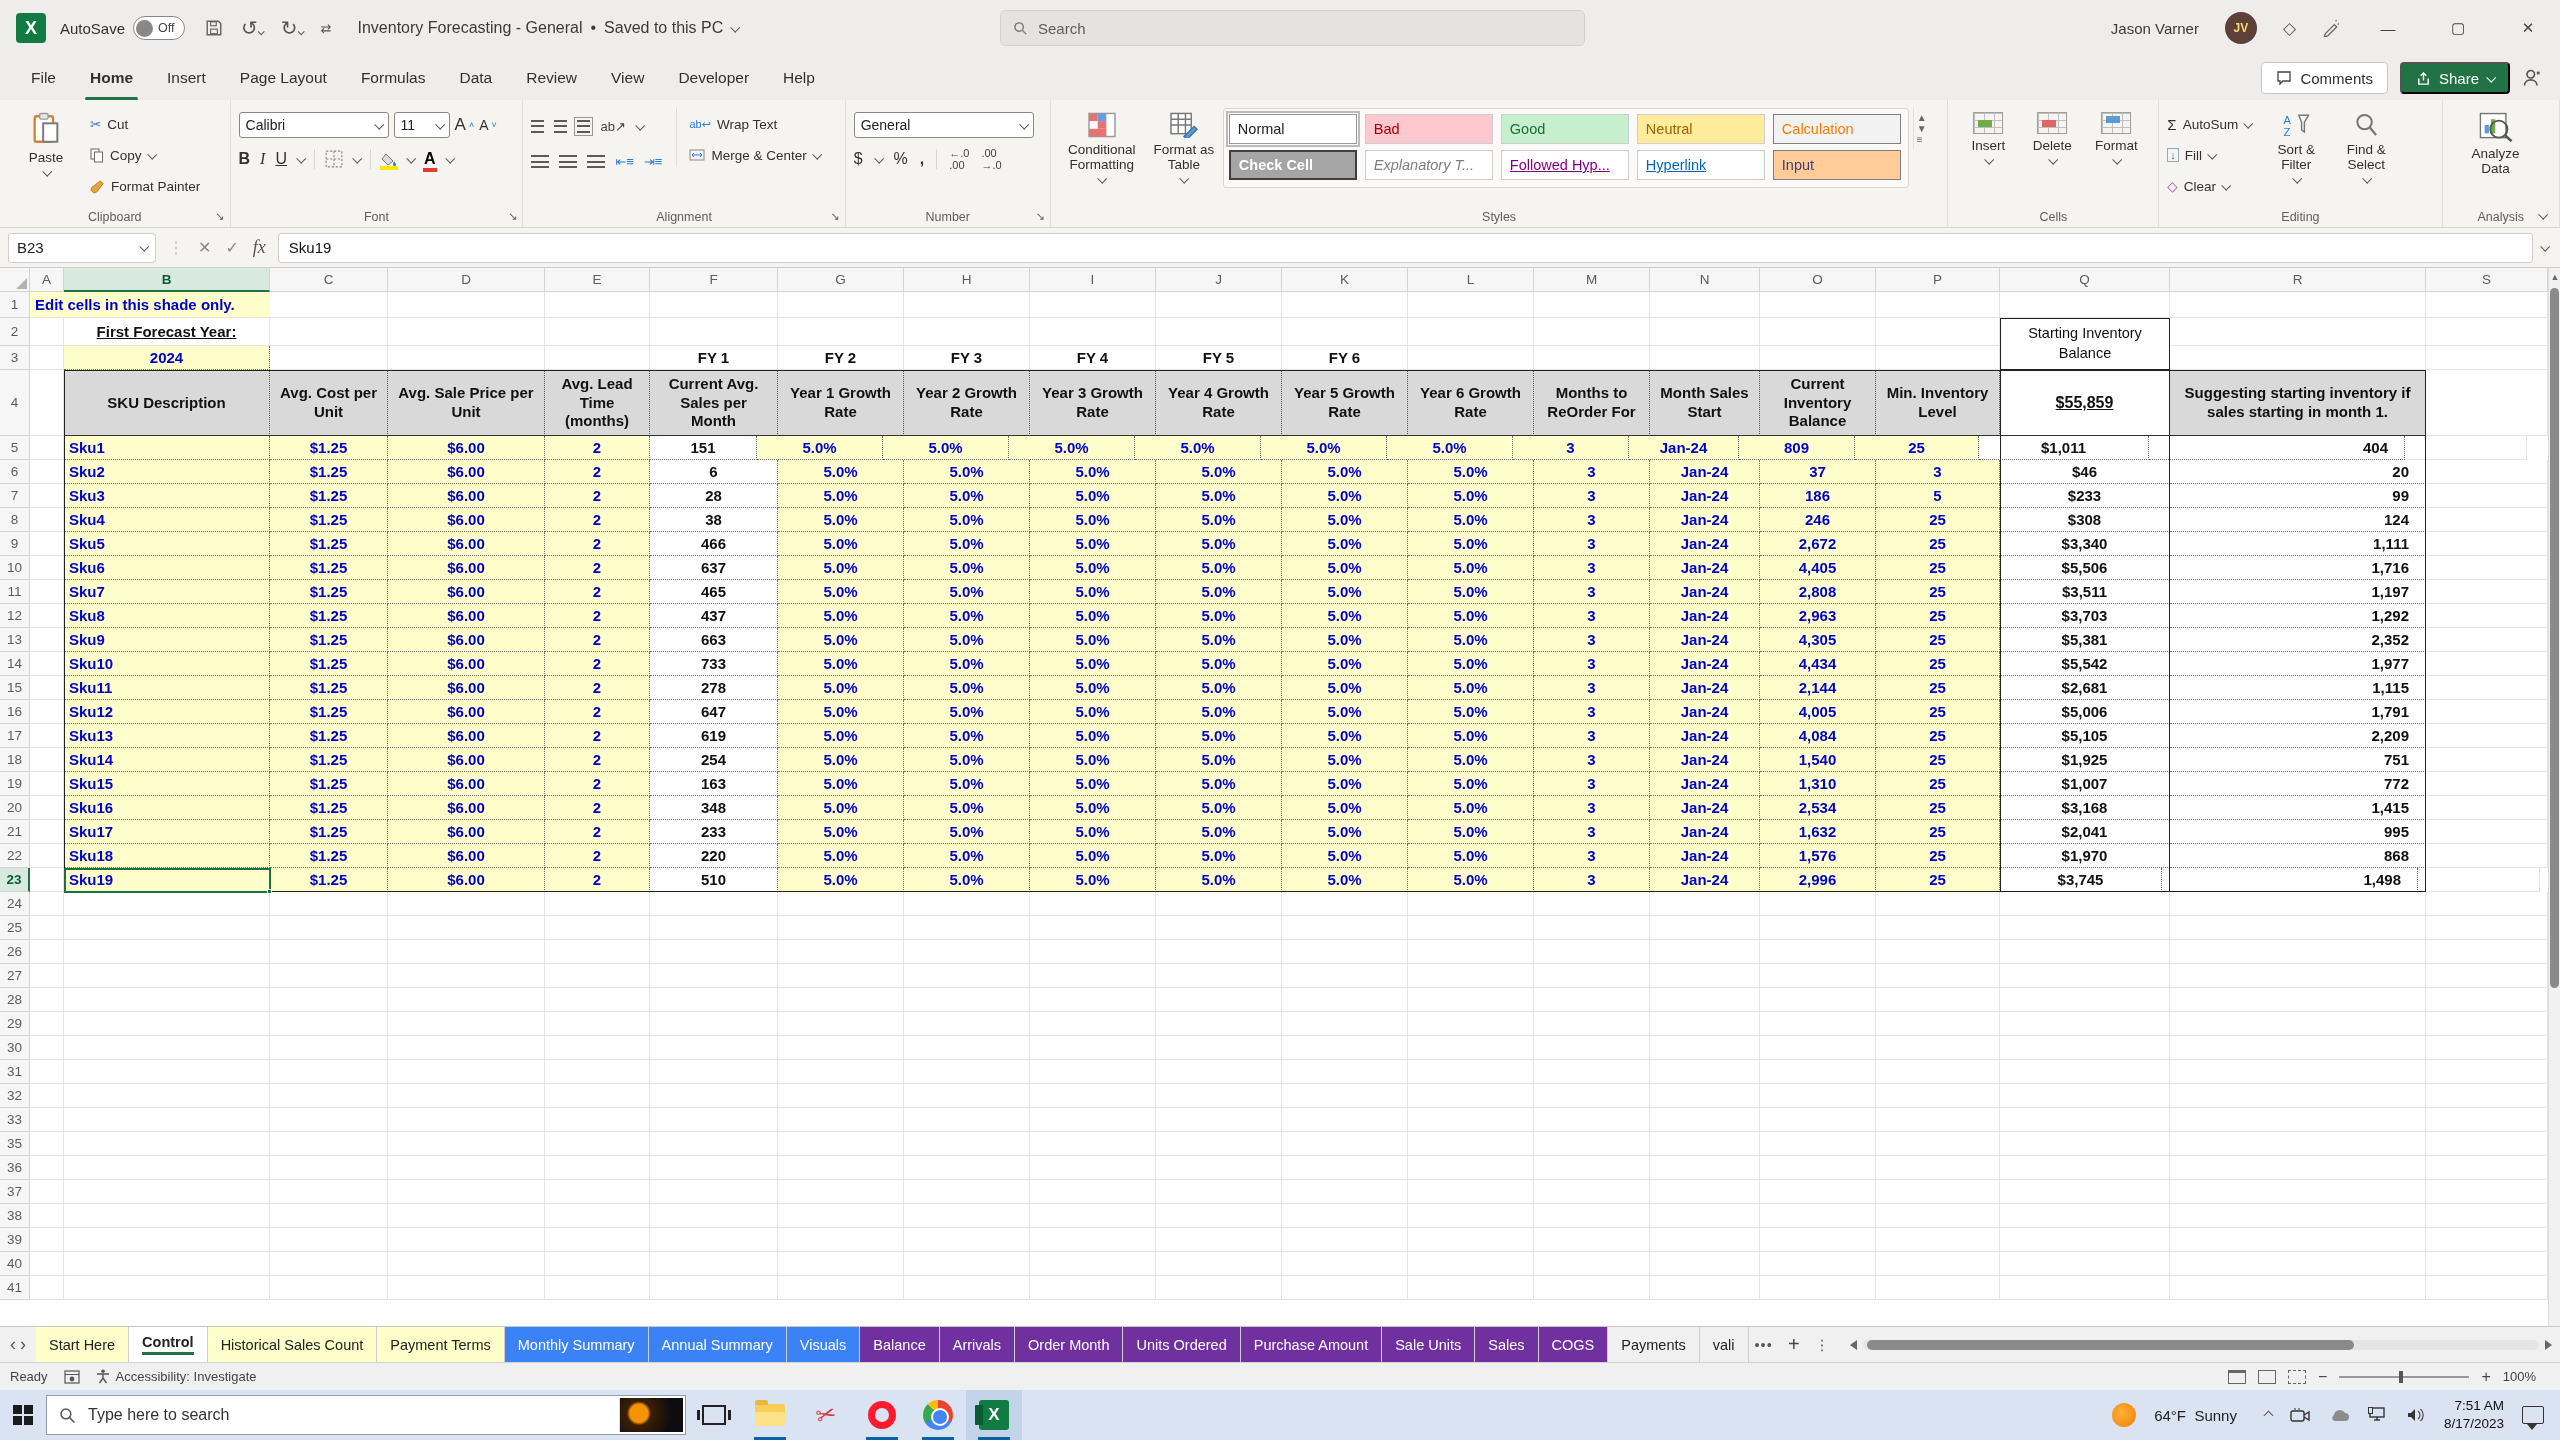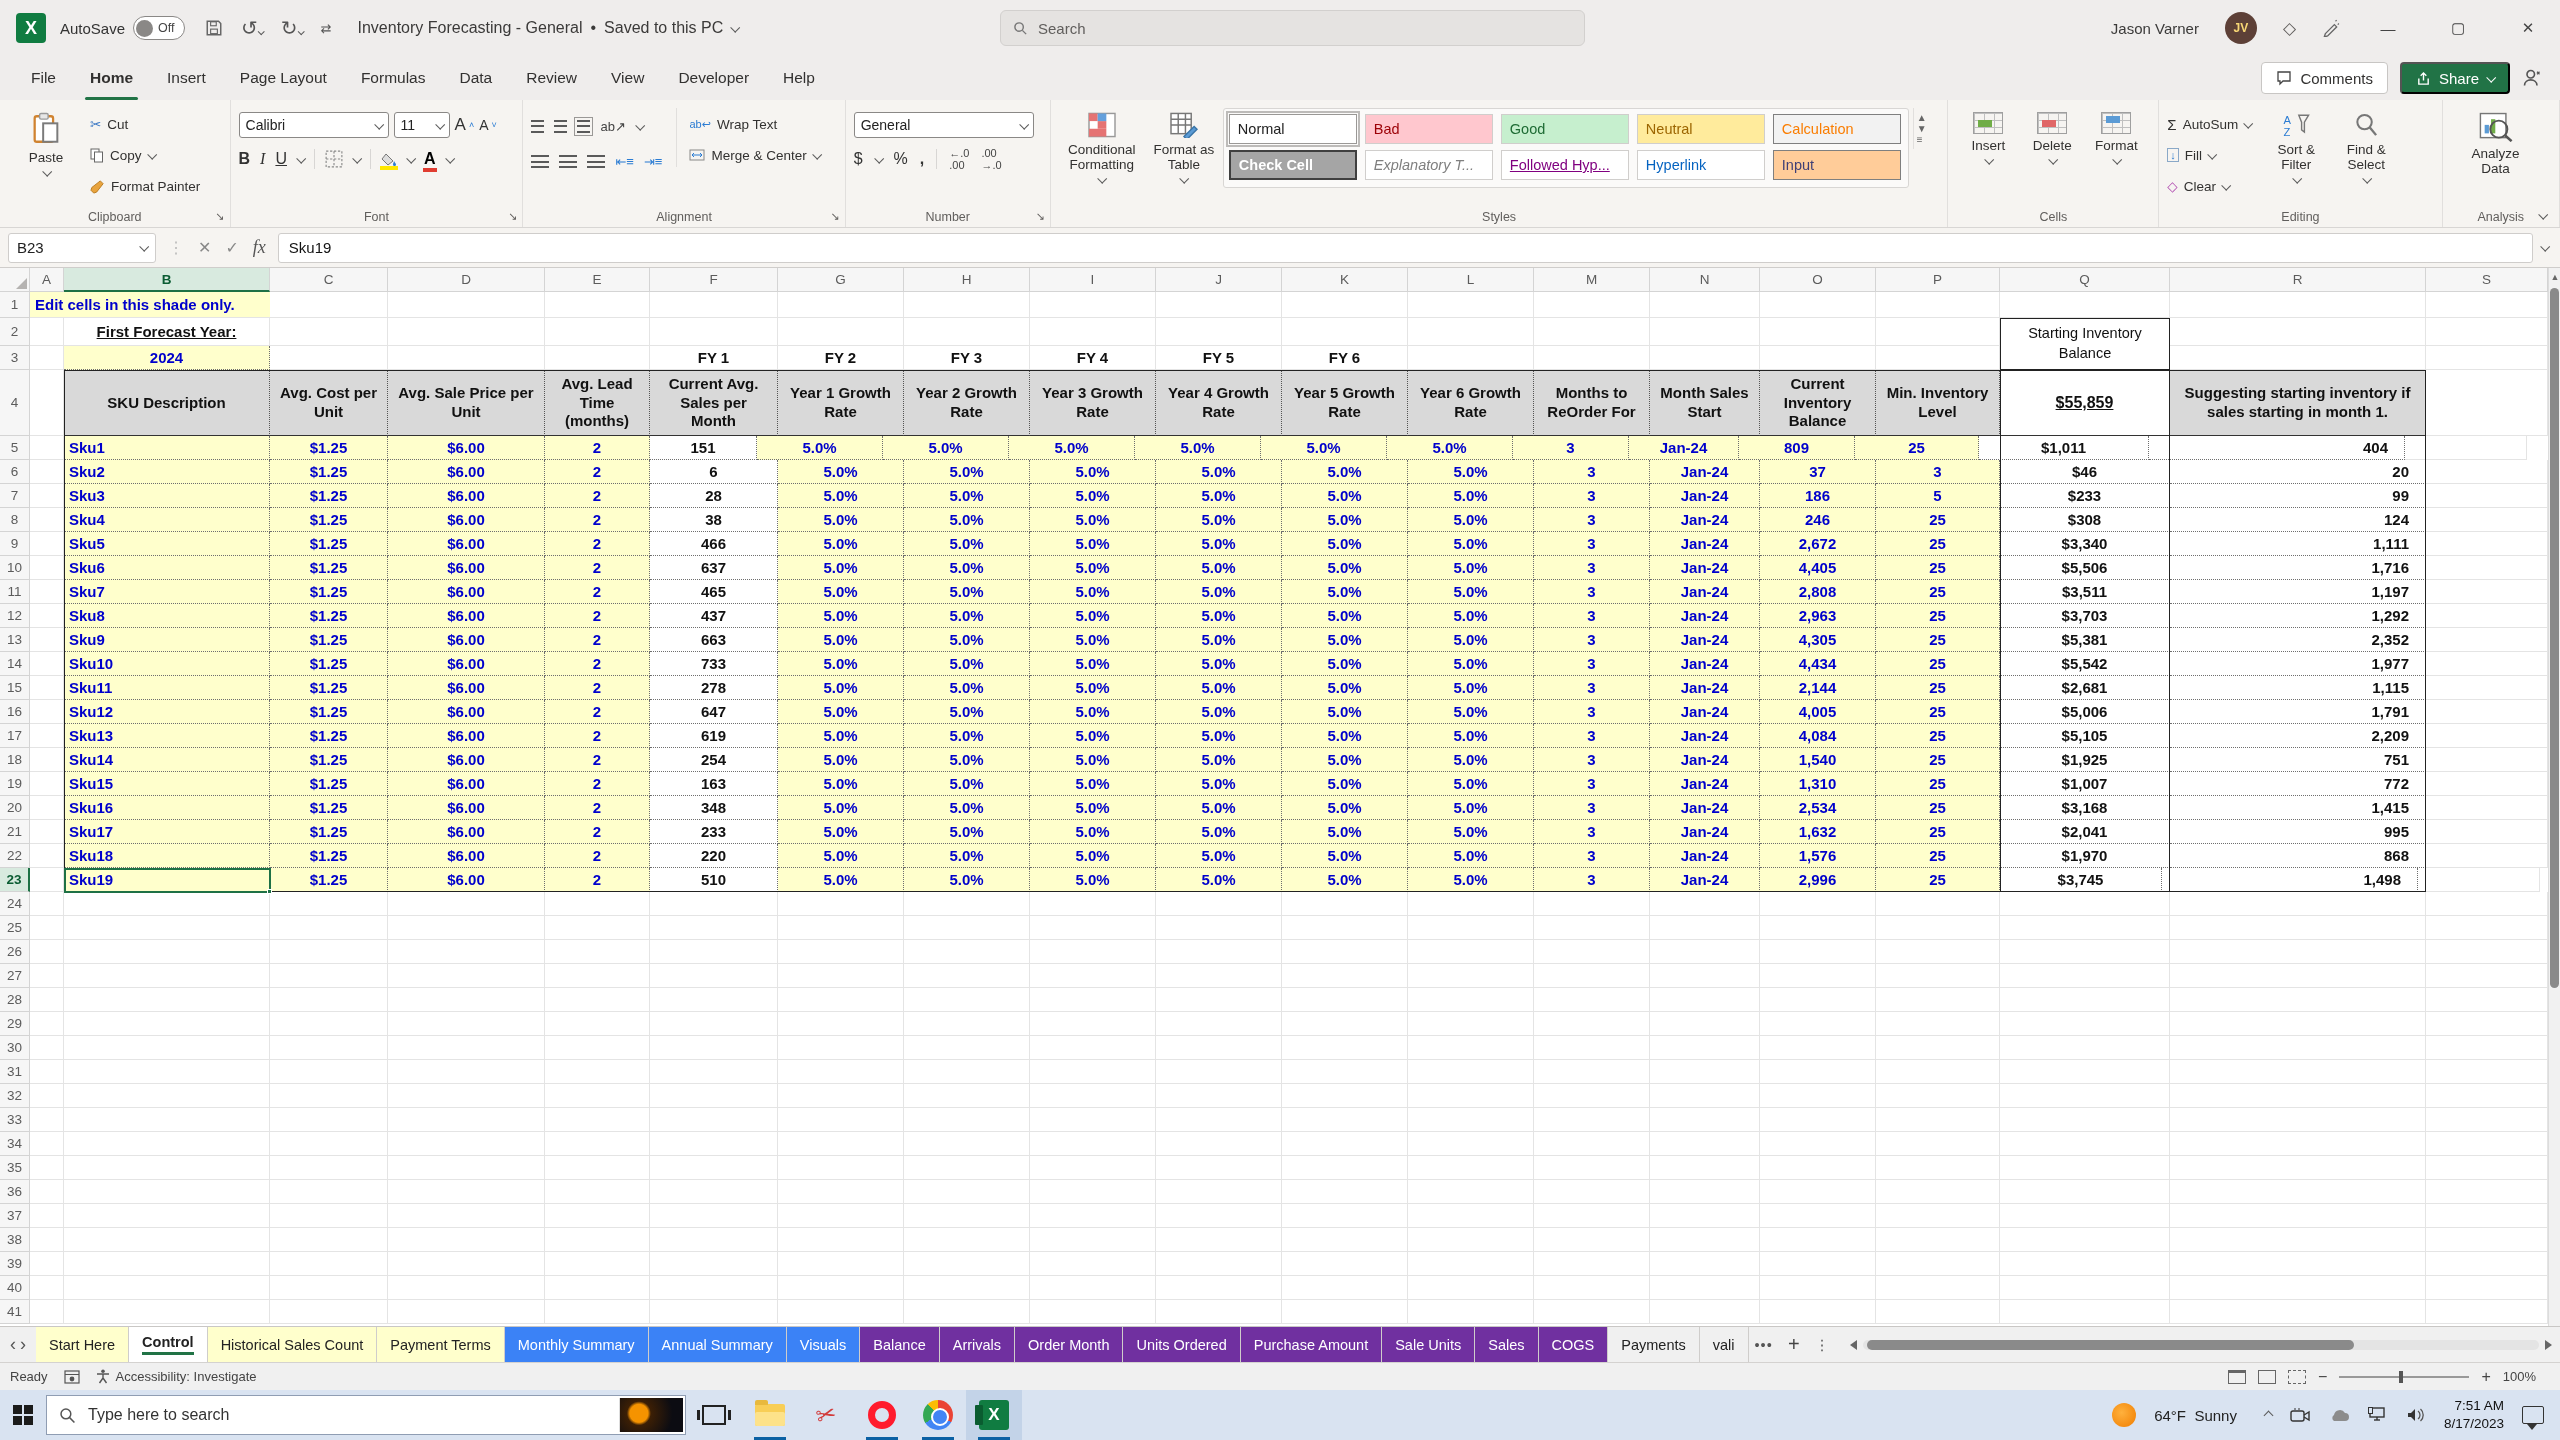--- a/index.html
+++ b/index.html
@@ -47,21 +47,21 @@
 .ubar i{position:absolute;left:-1px;right:-1px;bottom:-4px;height:4px}
 .stylechip{width:128px;height:30px;border:1px solid #d0cecc;display:flex;align-items:center;padding:0 8px;font-size:14.5px;background:#fff;color:#222}
 .sc-normal{border:1px solid #9a9896;outline:2px solid #bdbbb9;outline-offset:1px}
 .sc-bad{background:#ffc7ce;color:#9c0006}
 .sc-good{background:#c6efce;color:#1e6b34}
 .sc-neutral{background:#ffeb9c;color:#9c6500}
 .sc-calc{background:#f2f2f2;color:#fa7d00;border:1px solid #7f7f7f}
 .sc-check{background:#a5a5a5;color:#fff;font-weight:bold;border:2px solid #3f3f3f}
 .sc-explan{color:#7f7f7f;font-style:italic}
 .sc-followed{color:#800080;text-decoration:underline}
-.sc-hyperlink{color:#0563c1;}
+.sc-hyperlink{color:#0563c1;text-decoration:underline}
 .sc-input{background:#ffcc99;color:#3f3f76;border:1px solid #7f7f7f}
 .gallery{display:grid;grid-template-columns:repeat(5,130px);grid-auto-rows:32px;gap:4px 6px;border:1px solid #d8d6d4;padding:5px;background:#fbfaf9;border-radius:3px}
 .galside{display:flex;flex-direction:column;justify-content:space-between;padding:4px 3px;color:#666;font-size:10px;border-left:1px solid #e1dfdd;margin-left:4px}
 .cellsicon{width:30px;height:22px;background:
  linear-gradient(#bfbfbf,#bfbfbf) 0 0/100% 1px no-repeat,
  repeating-linear-gradient(90deg,#bfbfbf 0 1px,transparent 1px 10px),
  repeating-linear-gradient(#bfbfbf 0 1px,transparent 1px 7px);position:relative;border:1px solid #9f9f9f}
 .cellsicon i{position:absolute;left:4px;top:7px;width:14px;height:7px;background:#5b9bd5}
 .collapse-chev{position:absolute;right:14px;bottom:8px}
 
@@ -1237,42 +1237,20 @@
       <div class="cell empty" style="width: 116px;"></div>
       <div class="cell empty" style="width: 110px;"></div>
       <div class="cell empty" style="width: 116px;"></div>
       <div class="cell empty" style="width: 124px;"></div>
       <div class="cell empty" style="width: 170px;"></div>
       <div class="cell empty" style="width: 256px;"></div>
       <div class="cell empty" style="width: 122px;"></div>
     </div>
     <div class="grow" style="height: 24px;">
       <div class="rownum" style="width: 30px;">33</div>
-      <div class="cell empty" style="width: 34px;"></div>
-      <div class="cell empty" style="width: 206px;"></div>
-      <div class="cell empty" style="width: 118px;"></div>
-      <div class="cell empty" style="width: 157px;"></div>
-      <div class="cell empty" style="width: 105px;"></div>
-      <div class="cell empty" style="width: 128px;"></div>
-      <div class="cell empty" style="width: 126px;"></div>
-      <div class="cell empty" style="width: 126px;"></div>
-      <div class="cell empty" style="width: 126px;"></div>
-      <div class="cell empty" style="width: 126px;"></div>
-      <div class="cell empty" style="width: 126px;"></div>
-      <div class="cell empty" style="width: 126px;"></div>
-      <div class="cell empty" style="width: 116px;"></div>
-      <div class="cell empty" style="width: 110px;"></div>
-      <div class="cell empty" style="width: 116px;"></div>
-      <div class="cell empty" style="width: 124px;"></div>
-      <div class="cell empty" style="width: 170px;"></div>
-      <div class="cell empty" style="width: 256px;"></div>
-      <div class="cell empty" style="width: 122px;"></div>
-    </div>
-    <div class="grow" style="height: 24px;">
-      <div class="rownum" style="width: 30px;">34</div>
       <div class="cell empty" style="width: 34px;"></div>
       <div class="cell empty" style="width: 206px;"></div>
       <div class="cell empty" style="width: 118px;"></div>
       <div class="cell empty" style="width: 157px;"></div>
       <div class="cell empty" style="width: 105px;"></div>
       <div class="cell empty" style="width: 128px;"></div>
       <div class="cell empty" style="width: 126px;"></div>
       <div class="cell empty" style="width: 126px;"></div>
       <div class="cell empty" style="width: 126px;"></div>
       <div class="cell empty" style="width: 126px;"></div>

